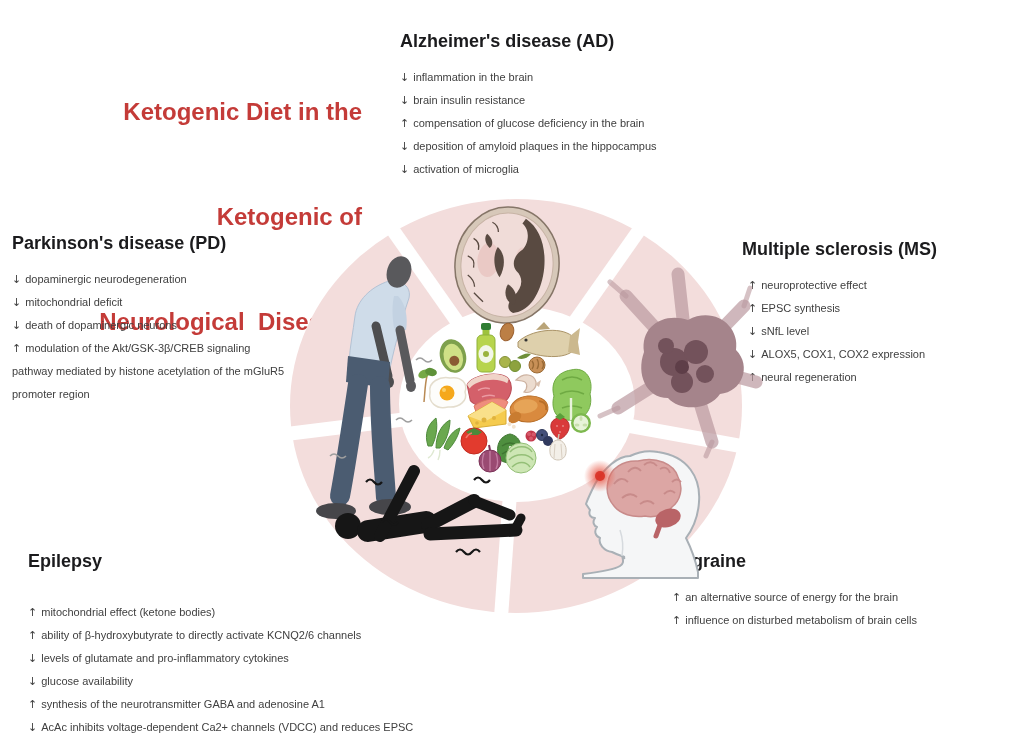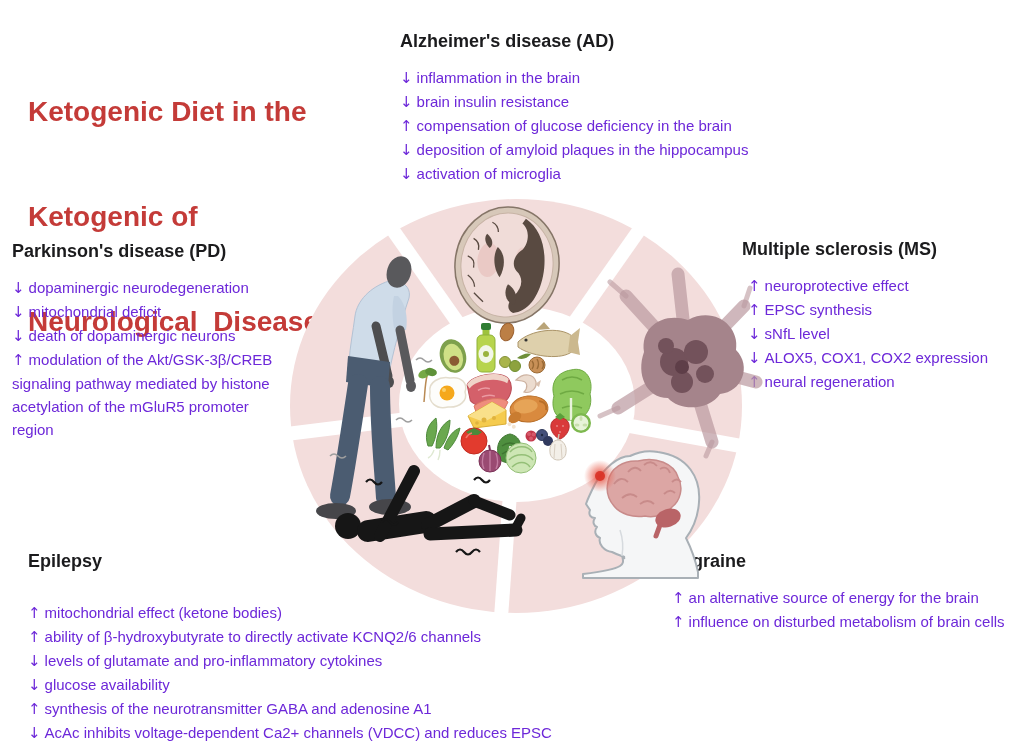--- a/index.html
+++ b/index.html
@@ -1,33 +1,33 @@
 <!DOCTYPE html>
 <html><head>
 <meta charset="utf-8">
 <style>
   html,body{margin:0;padding:0}
   body{
     width:1024px;height:747px;position:relative;background:#ffffff;
     font-family:"Liberation Sans",sans-serif;color:#0d0d0d;overflow:hidden;
   }
   .title{
-    position:absolute;left:28px;top:24px;width:334px;text-align:left;
-    color:#c43b38;font-weight:700;font-size:28px;line-height:35px;white-space:pre;
+    position:absolute;left:28px;top:24px;width:334px;text-align:right;
+    color:#c43b38;font-weight:700;font-size:24px;line-height:35px;white-space:pre;
   }
   .block{position:absolute}
   .block h2{
     font-size:18px;line-height:26px;font-weight:700;margin:0 0 12px 0;color:#1b1b1d;
     font-family:"Liberation Sans",sans-serif;
   }
   .items{display:block}
-  .item{font-size:15px;line-height:23px;color:#6d28d9}
+  .item{font-size:11px;line-height:23px;color:#404040}
   .arrow{font-family:"DejaVu Sans",sans-serif;margin-right:4px}
   #sec-ad{left:400px;top:28px;width:580px}
-  #sec-pd{left:12px;top:238px;width:282px}
+  #sec-pd{left:12px;top:230px;width:282px}
   #sec-ms{left:742px;top:236px;width:280px}
   #sec-ms .items{padding-left:6px}
   #sec-ep{left:28px;top:548px;width:635px}
   #sec-ep h2{margin-bottom:27px}
   #sec-mi{left:672px;top:548px;width:348px}
   .diagram{position:absolute;left:278px;top:184px;width:500px;height:470px}
 </style>
 </head>
 <body>
 

